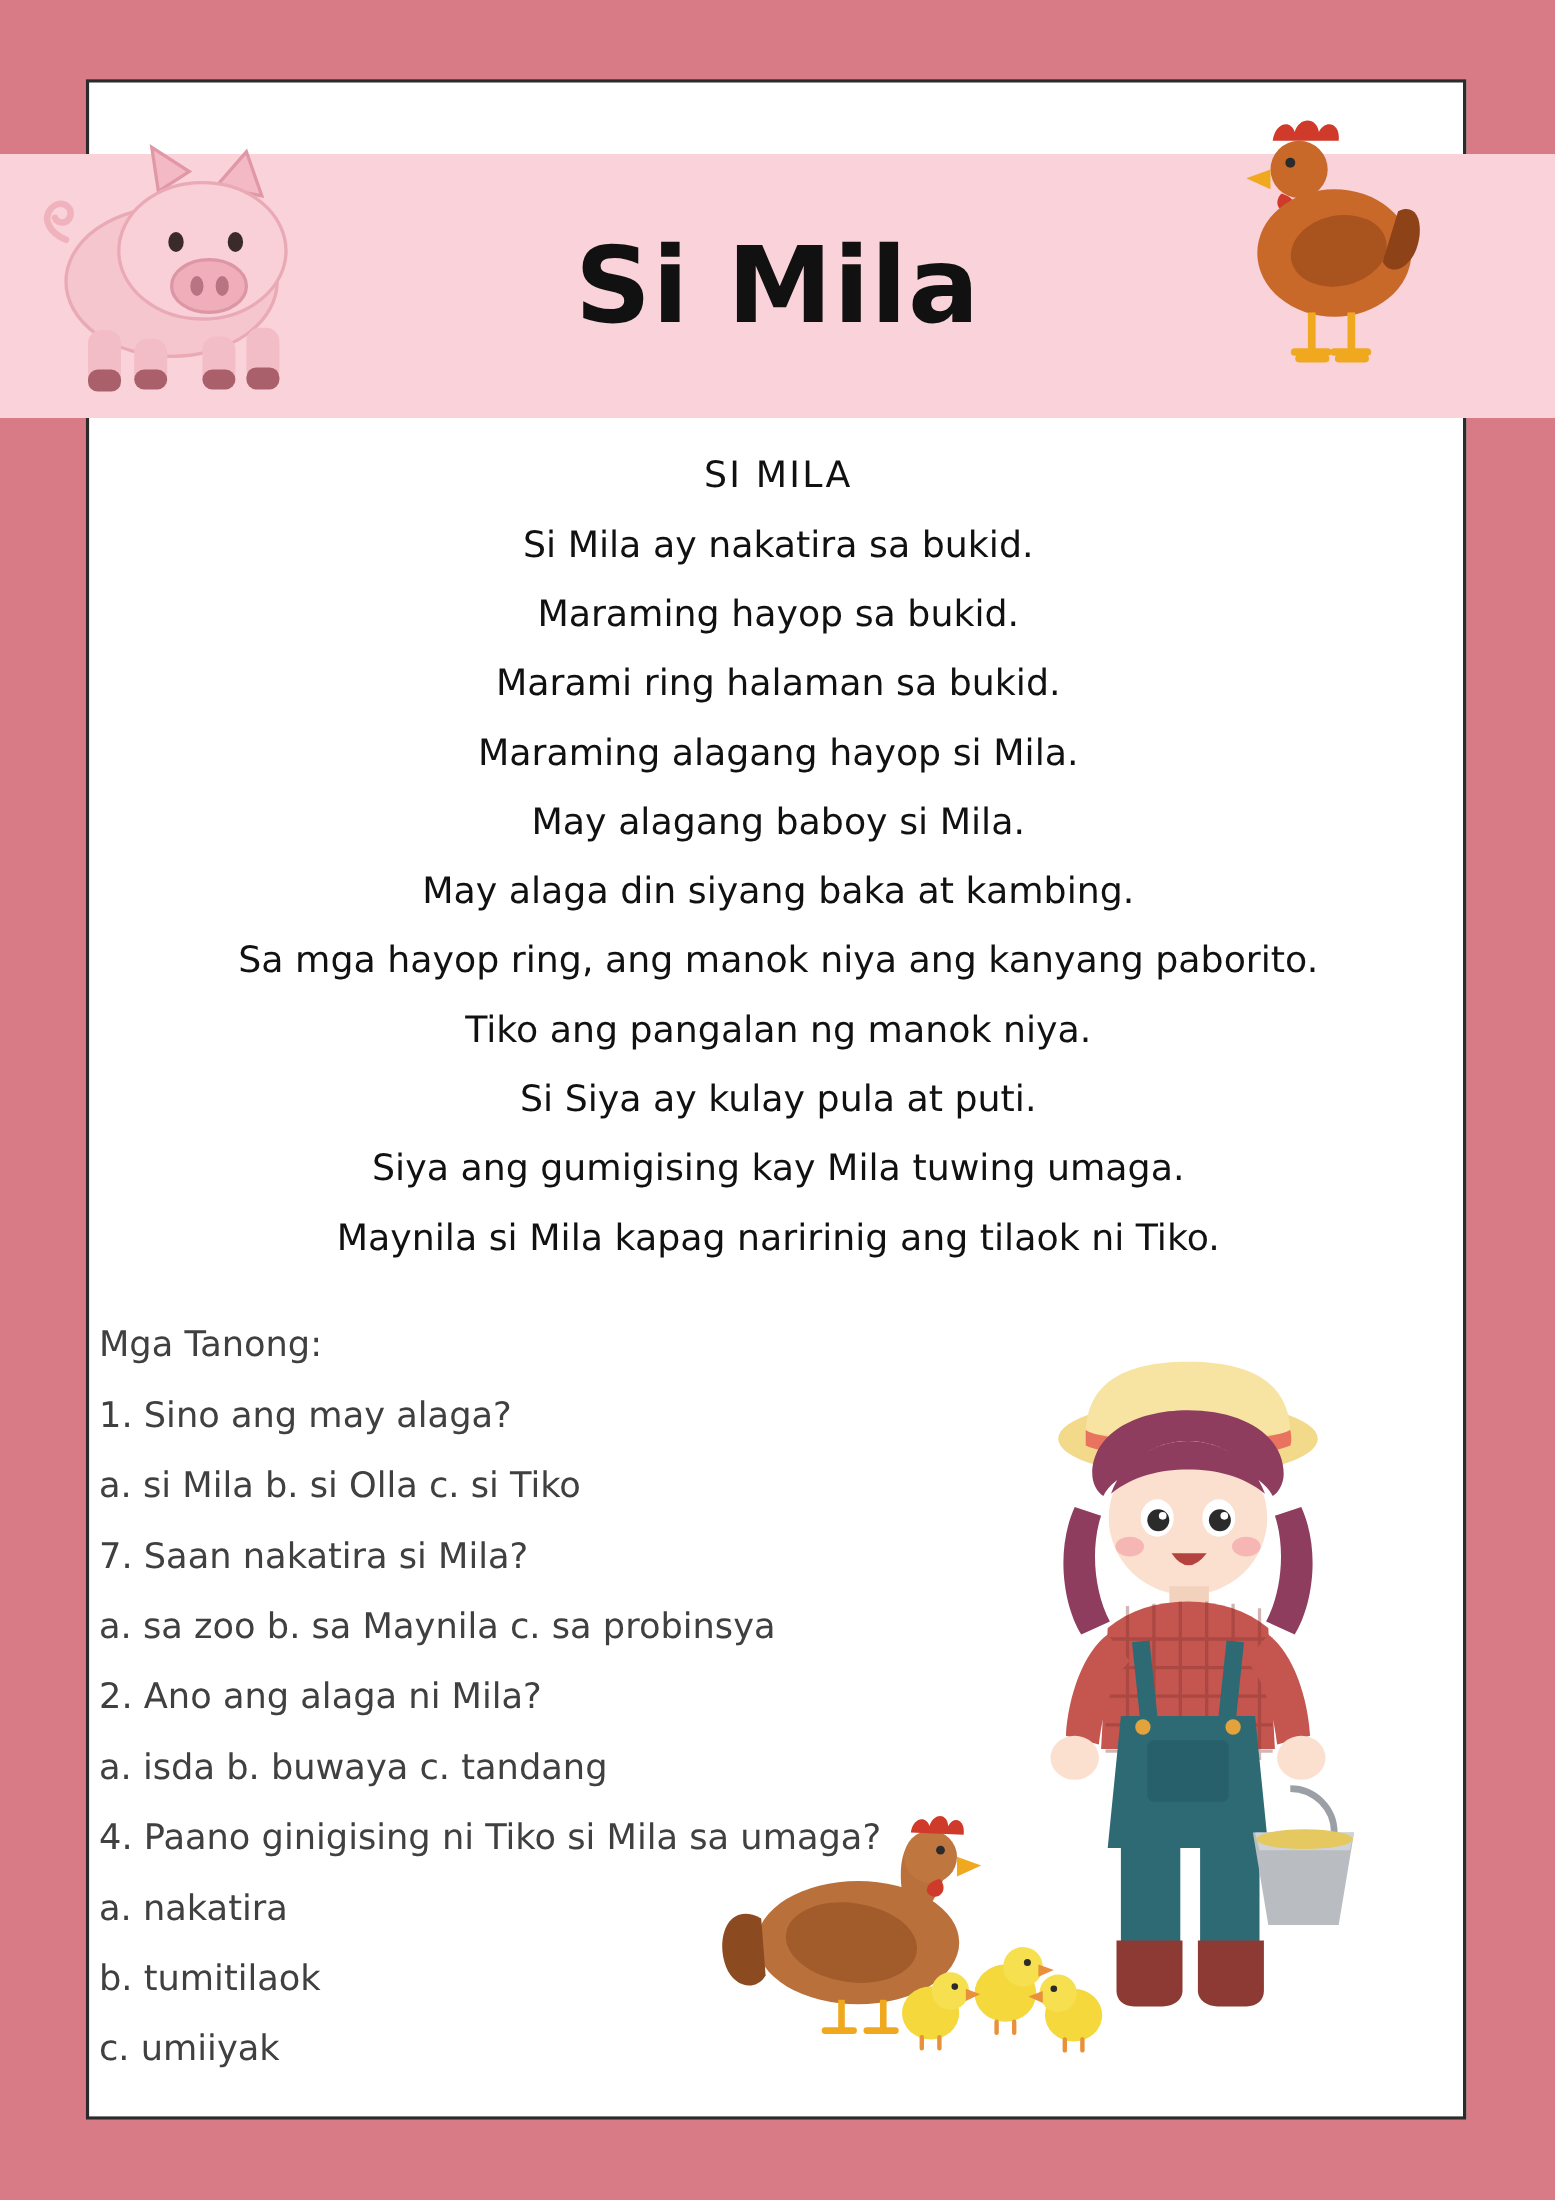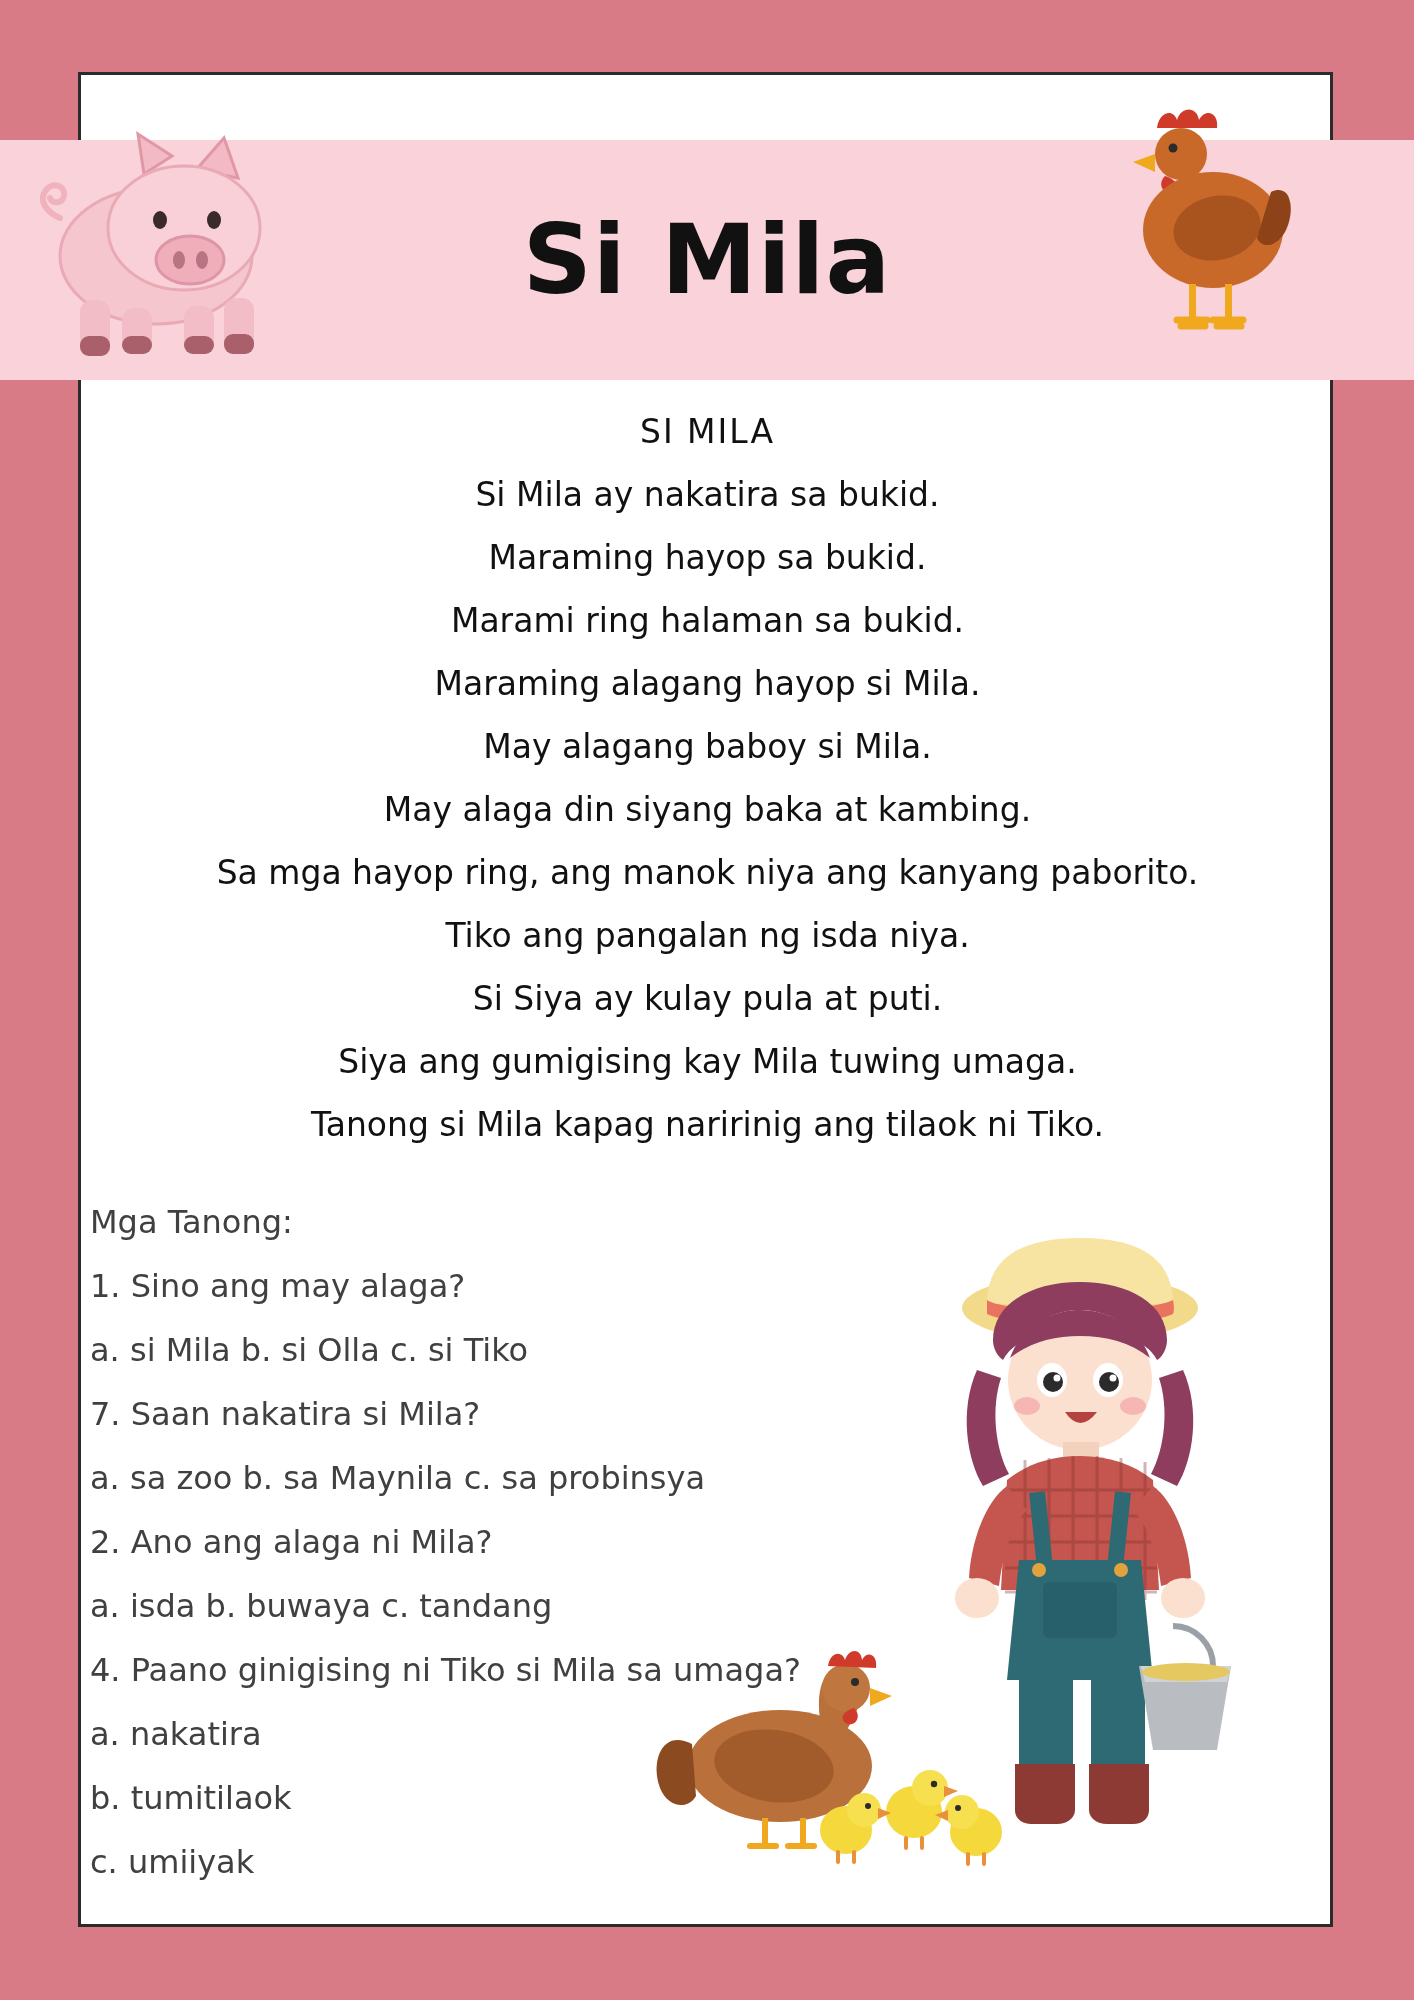--- a/index.html
+++ b/index.html
@@ -217,24 +217,24 @@
 
   <div class="story">
     <div class="line title">SI MILA</div>
     <div class="line">Si Mila ay nakatira sa bukid.</div>
     <div class="line">Maraming hayop sa bukid.</div>
     <div class="line">Marami ring halaman sa bukid.</div>
     <div class="line">Maraming alagang hayop si Mila.</div>
     <div class="line">May alagang baboy si Mila.</div>
     <div class="line">May alaga din siyang baka at kambing.</div>
     <div class="line">Sa mga hayop ring, ang manok niya ang kanyang paborito.</div>
-    <div class="line">Tiko ang pangalan ng isda niya.</div>
+    <div class="line">Tiko ang pangalan ng manok niya.</div>
     <div class="line">Si Siya ay kulay pula at puti.</div>
     <div class="line">Siya ang gumigising kay Mila tuwing umaga.</div>
-    <div class="line">Tanong si Mila kapag naririnig ang tilaok ni Tiko.</div>
+    <div class="line">Maynila si Mila kapag naririnig ang tilaok ni Tiko.</div>
   </div>
 
   <div class="questions">
     <div class="qline heading">Mga Tanong:</div>
 
     <div class="qline">1. Sino ang may alaga?</div>
     <div class="qline choice">a. si Mila      b. si Olla      c. si Tiko</div>
 
     <div class="qline">7. Saan nakatira si Mila?</div>
     <div class="qline choice">a. sa zoo       b. sa Maynila     c. sa probinsya</div>

